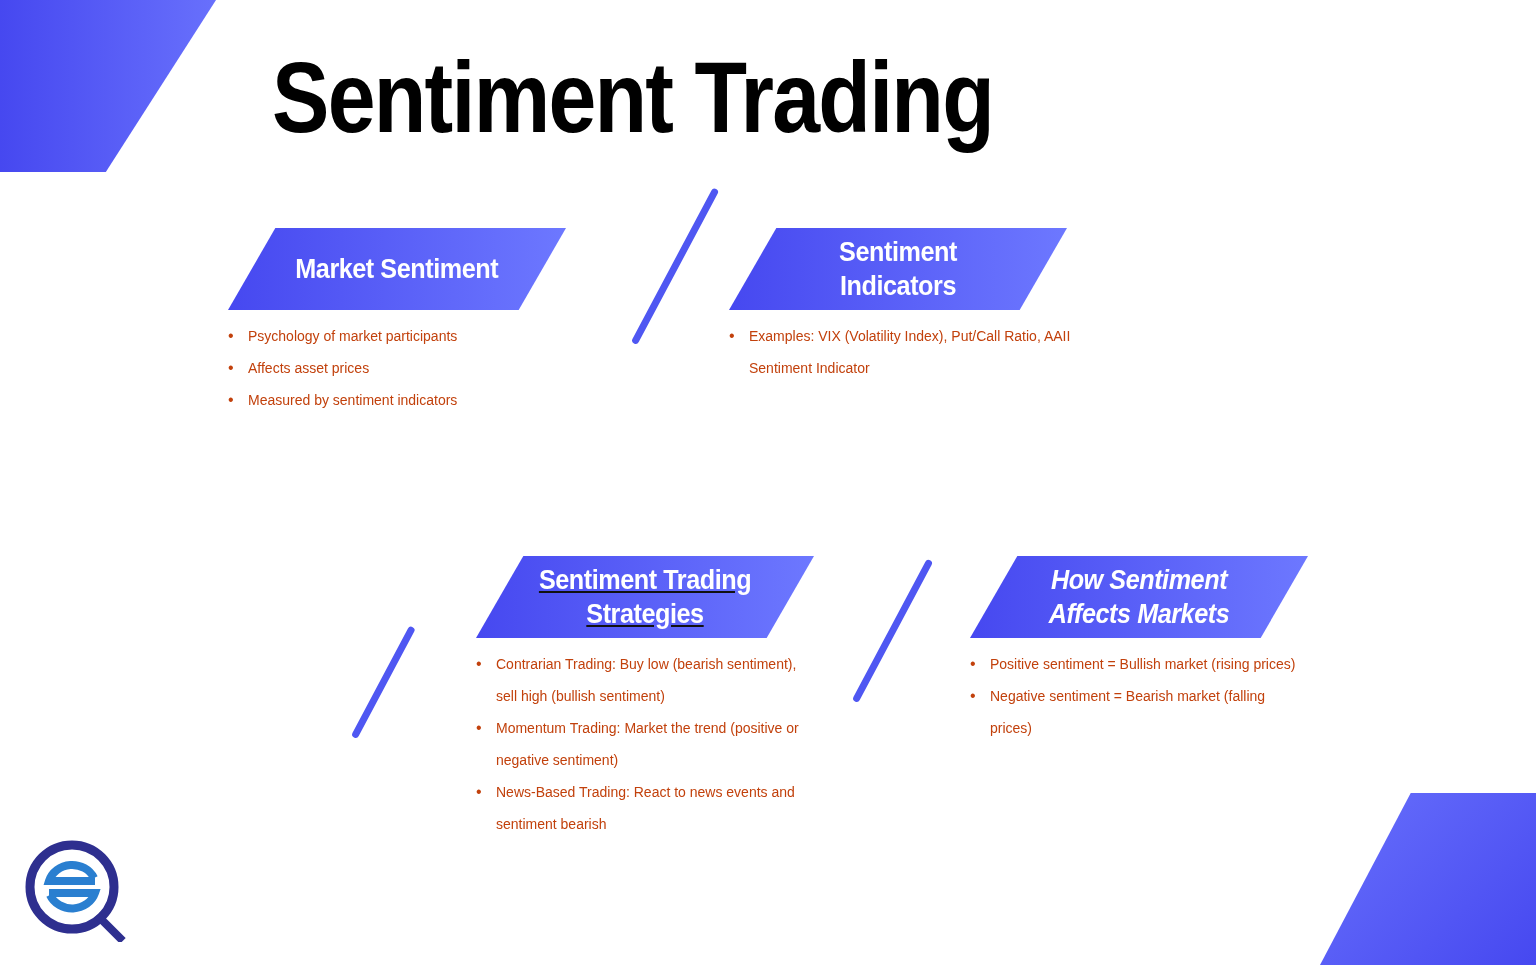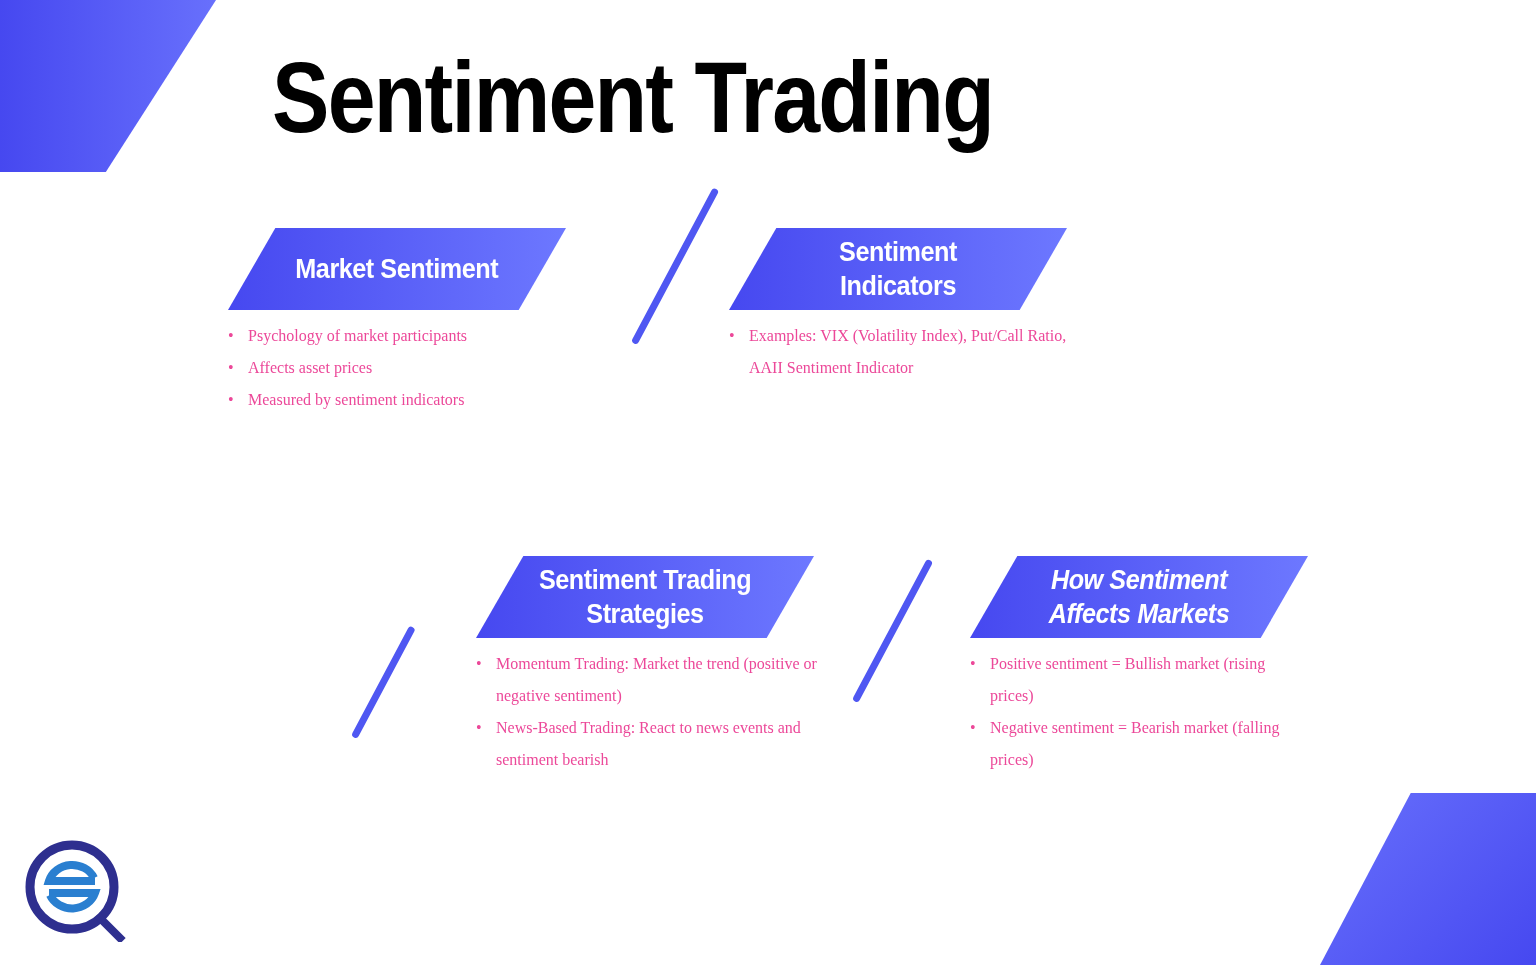--- a/index.html
+++ b/index.html
@@ -35,21 +35,21 @@
     background: linear-gradient(90deg, #4648f0 0%, #6d78ff 100%);
     clip-path: polygon(14% 0, 100% 0, 86% 100%, 0 100%);
     display: flex; align-items: center; justify-content: center; text-align: center;
   }
   .banner-text {
     color: #fff; font-weight: 700; font-size: 28px; line-height: 34px;
     letter-spacing: -0.5px; transform: scaleX(0.9);
   }
   ul.bullets {
     list-style: none; margin: 10px 0 0 0; padding: 0;
-    font-size: 16px; line-height: 32px; color: #ec4899; font-family: Liberation Serif, serif;
+    font-size: 14px; line-height: 32px; color: #c2410c;
   }
   ul.bullets li { position: relative; padding-left: 20px; }
   ul.bullets li::before {
     content: "\2022"; position: absolute; left: 0; top: 0; font-size: 16px;
   }
   .logo { position: absolute; left: 22px; top: 838px; width: 104px; height: 104px; }
 </style>
 </head>
 <body>
 
@@ -76,24 +76,25 @@
 <div class="section" style="left:729px; top:228px; width:345px;">
   <div class="banner" style="width:338px;">
     <span class="banner-text" style="width:150px;">Sentiment Indicators</span>
   </div>
   <ul class="bullets">
     <li>Examples: VIX (Volatility Index), Put/Call Ratio, AAII Sentiment Indicator</li>
   </ul>
 </div>
 
 <div class="section" style="left:476px; top:556px; width:345px;">
-  <div class="banner" style="width:338px;">
+  <div class="banner" style="width:338px;text-decoration:underline;">
     <span class="banner-text" style="width:250px;">Sentiment Trading Strategies</span>
   </div>
   <ul class="bullets">
+    <li>Contrarian Trading: Buy low (bearish sentiment), sell high (bullish sentiment)</li>
     <li>Momentum Trading: Market the trend (positive or negative sentiment)</li>
     <li>News-Based Trading: React to news events and sentiment bearish</li>
   </ul>
 </div>
 
 <div class="section" style="left:970px; top:556px; width:330px;">
   <div class="banner" style="width:338px;font-style:italic;">
     <span class="banner-text" style="width:220px;">How Sentiment Affects Markets</span>
   </div>
   <ul class="bullets">

